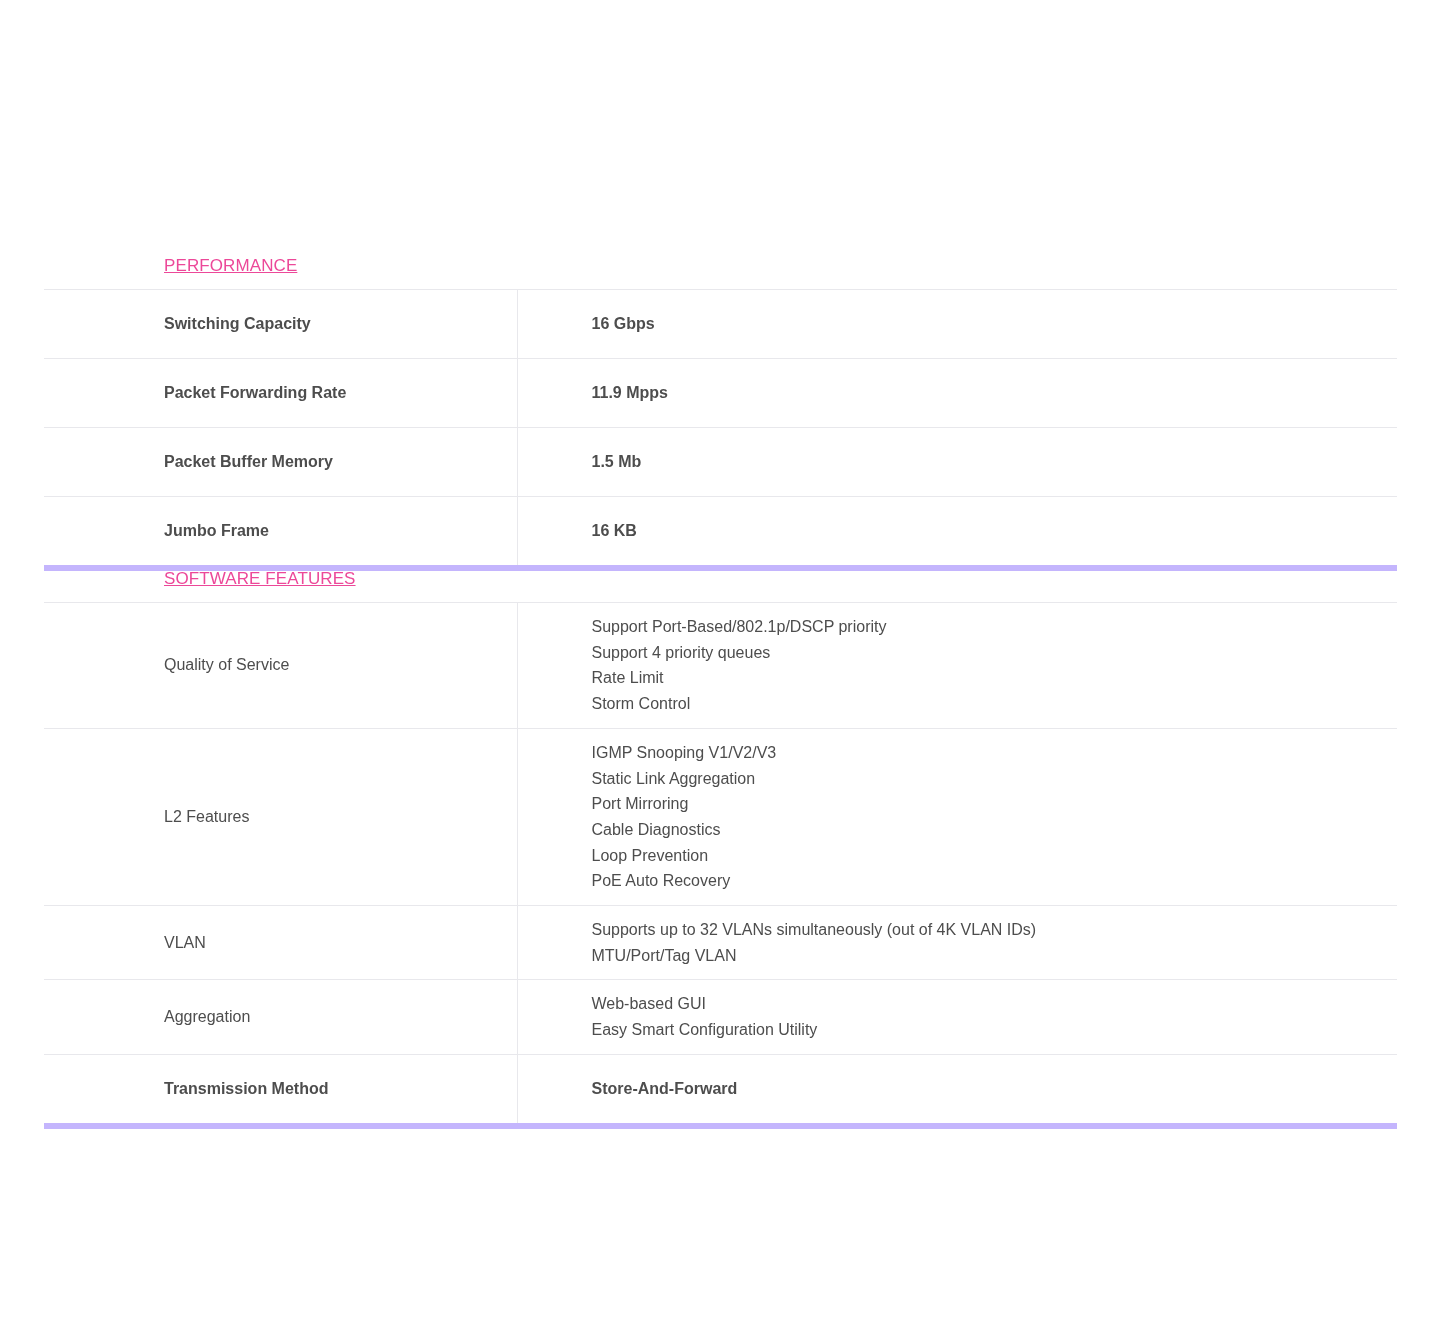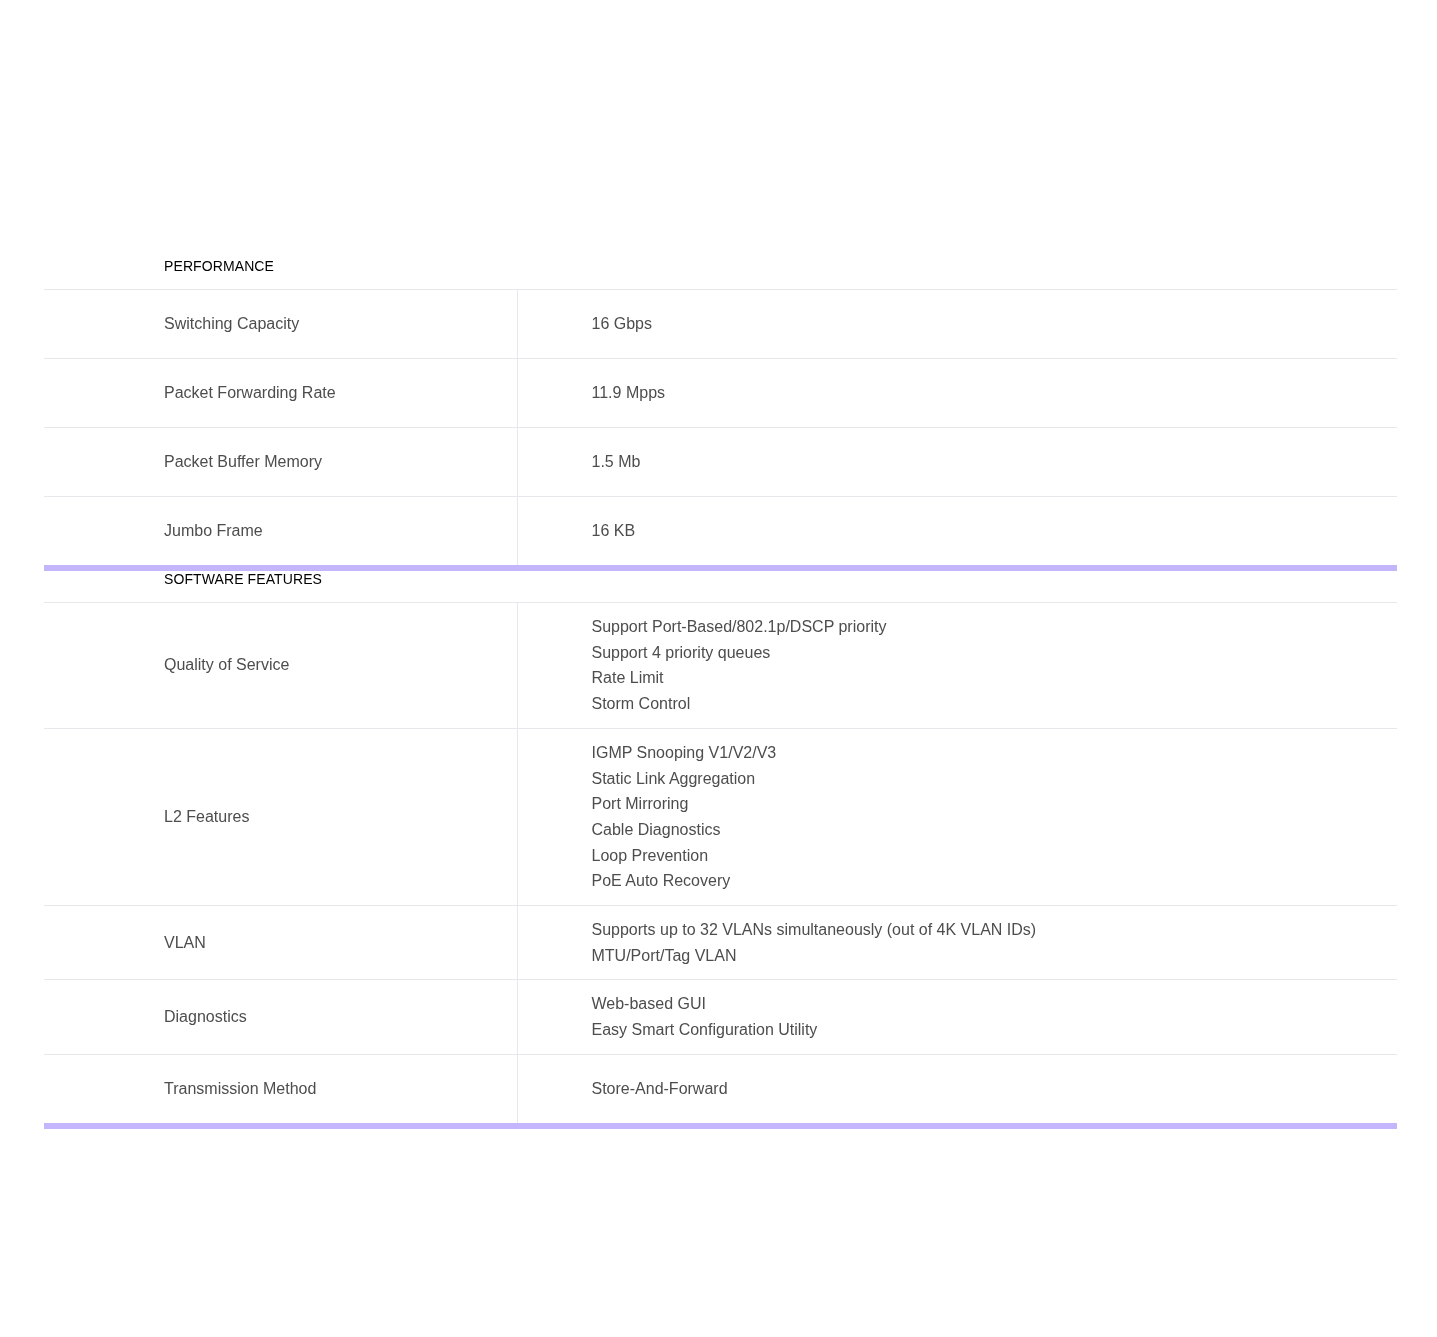--- a/index.html
+++ b/index.html
@@ -3,31 +3,31 @@
 <meta charset="utf-8">
 <style>
   html, body { margin: 0; padding: 0; background: #ffffff; }
   body {
     width: 1437px; height: 1337px; position: relative;
     font-family: "Liberation Sans", sans-serif;
     color: #4d4d4d;
   }
   .spec-wrap { position: absolute; left: 44px; top: 0; width: 1353px; }
   .section-title {
-    font-size: 14px; color: #000000; letter-spacing: 0.1px;
-    padding-left: 120px; height: 46px; line-height: 46px;
+    font-size: 17px; color: #ec4899; letter-spacing: 0.1px;
+    padding-left: 120px; height: 46px; line-height: 46px; text-decoration: underline;
   }
   table { width: 100%; border-collapse: collapse; table-layout: fixed; }
   tr { border-top: 1px solid #e8e8ec; }
   tr:last-child { border-bottom: 6px solid #c4b5fd; }
   td { font-size: 16px; vertical-align: middle; padding: 0; }
   td.label { width: 473px; padding-left: 120px; box-sizing: border-box; border-right: 1px solid #e8e8ec; }
   td.value { padding-left: 74px; padding-top: 11px; padding-bottom: 11px; line-height: 25.7px; }
   td.value div { white-space: nowrap; }
-  tr.single td { height: 46px; }
+  tr.single td { height: 46px; font-weight: bold; }
 </style>
 </head>
 <body>
 
 <div class="spec-wrap">
   <div style="position:absolute; top:243px; left:0; width:1353px;">
     <div class="section-title">PERFORMANCE</div>
     <table>
       <tbody>
           <tr class="single">
@@ -83,21 +83,21 @@
         </td>
       </tr>
       <tr>
         <td class="label">VLAN</td>
         <td class="value">
           <div>Supports up to 32 VLANs simultaneously (out of 4K VLAN IDs)</div>
           <div>MTU/Port/Tag VLAN</div>
         </td>
       </tr>
       <tr>
-        <td class="label">Diagnostics</td>
+        <td class="label">Aggregation</td>
         <td class="value">
           <div>Web-based GUI</div>
           <div>Easy Smart Configuration Utility</div>
         </td>
       </tr>
       <tr class="single">
         <td class="label">Transmission Method</td>
         <td class="value">
           <div>Store-And-Forward</div>
         </td>

